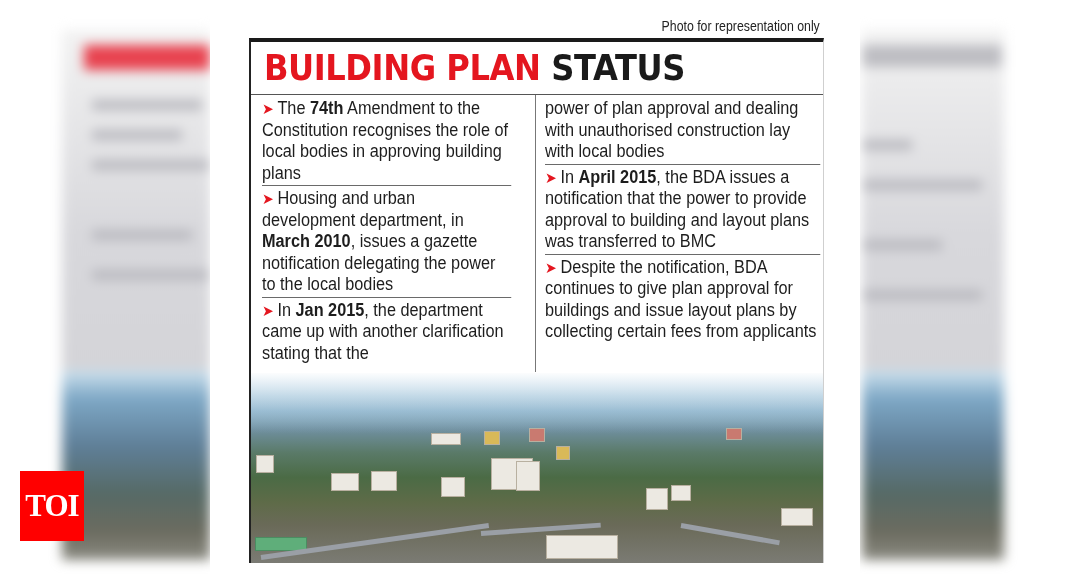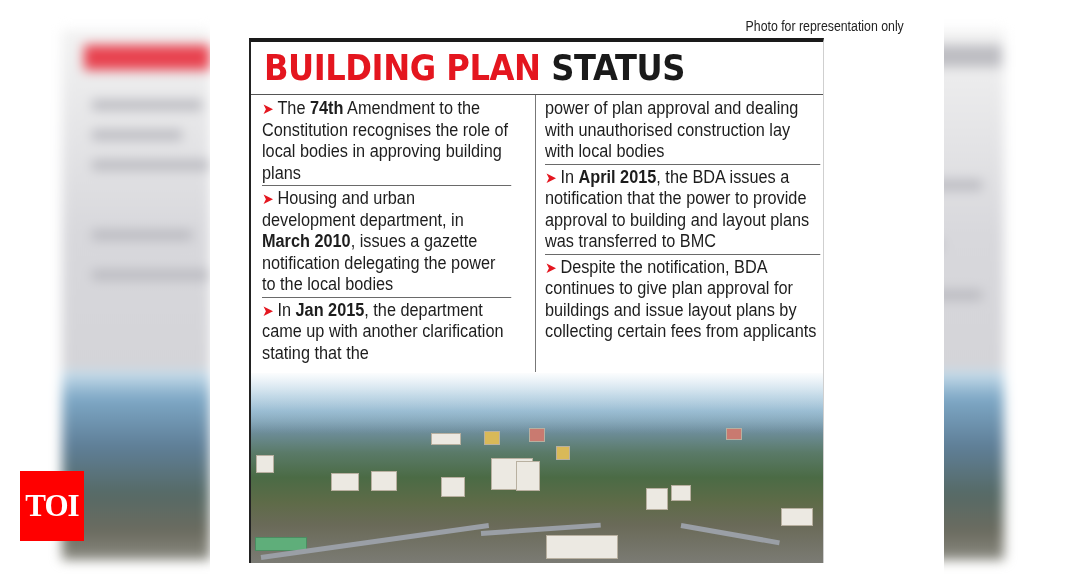--- a/index.html
+++ b/index.html
@@ -14,21 +14,21 @@
   .side-right { left:862px; width:142px; }
   .side-bg .paper { position:absolute; left:0; right:0; top:0; height:340px;
     background:linear-gradient(#f2f2f2, #d8d8dc 60%, #d4d4d8); }
   .side-bg .photo { position:absolute; left:0; right:0; top:340px; bottom:0;
     background:linear-gradient(#cfe2ee 0%, #7ea8c6 15%, #5f7f98 40%, #566a66 65%, #6b6b5f 85%, #8b8b82 100%); }
   .side-left .redbar { position:absolute; left:22px; top:15px; width:140px; height:25px; background:#e8424f; }
   .side-right .greybar { position:absolute; left:0; top:15px; width:140px; height:22px; background:#bdbdc2; }
   .side-bg .line { position:absolute; height:10px; background:#b9b9bf; }
 
   
-  .card { position:absolute; left:210px; top:0; width:734px; height:580px; background:#ffffff; }
+  .card { position:absolute; left:210px; top:0; width:650px; height:580px; background:#ffffff; }
   .credit { position:absolute; right:40px; top:18px; font-family:"Liberation Sans Narrow","Liberation Sans",sans-serif;
     font-size:14px; color:#222; letter-spacing:0px; transform:scaleX(0.88); transform-origin:right; }
   .panel { position:absolute; left:39px; top:38px; width:572px; height:521px;
     border-top:4px solid #1a1a1a; border-left:2px solid #222; border-right:1px solid #cfcfcf; }
   .title { position:absolute; left:13px; top:4px; height:44px; font-family:"DejaVu Sans", sans-serif;
     font-weight:bold; font-size:35px; line-height:44px; letter-spacing:-0.5px; transform:scaleX(0.92); transform-origin:left; white-space:nowrap; }
   .title .red { color:#e4161f; }
   .title .black { color:#1a1a1a; }
   .title-rule { position:absolute; left:0; right:0; top:52px; height:1px; background:#555; }
   .col-divider { position:absolute; left:284px; top:53px; width:1px; height:277px; background:#777; }

